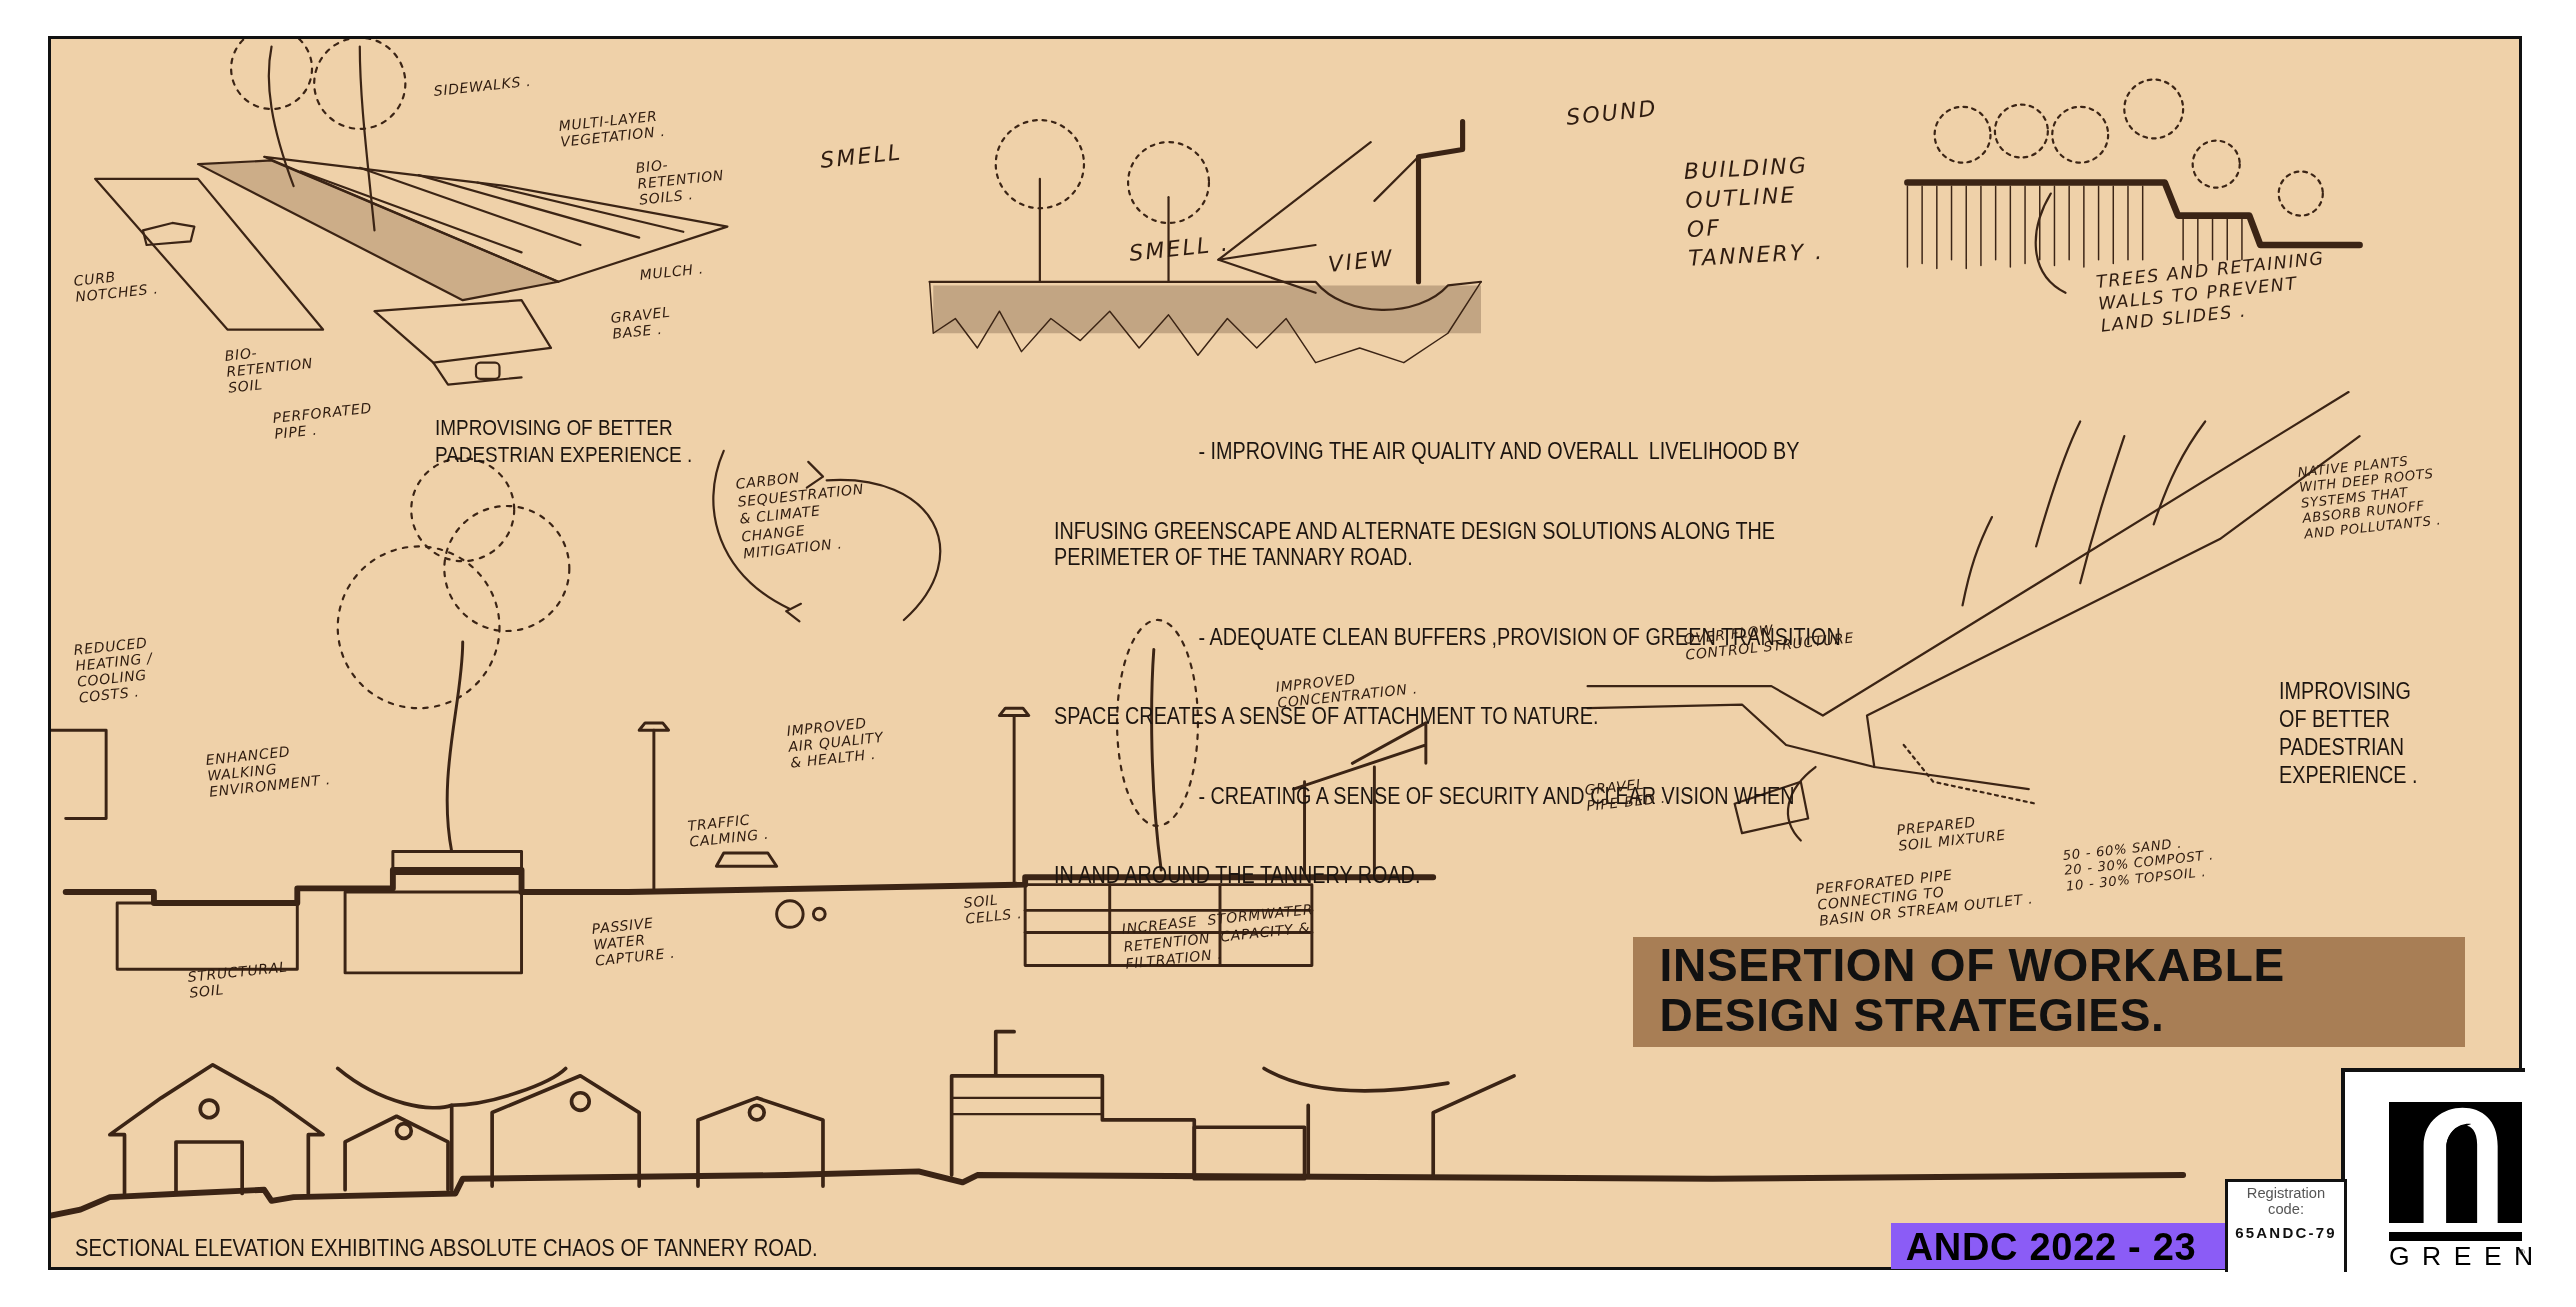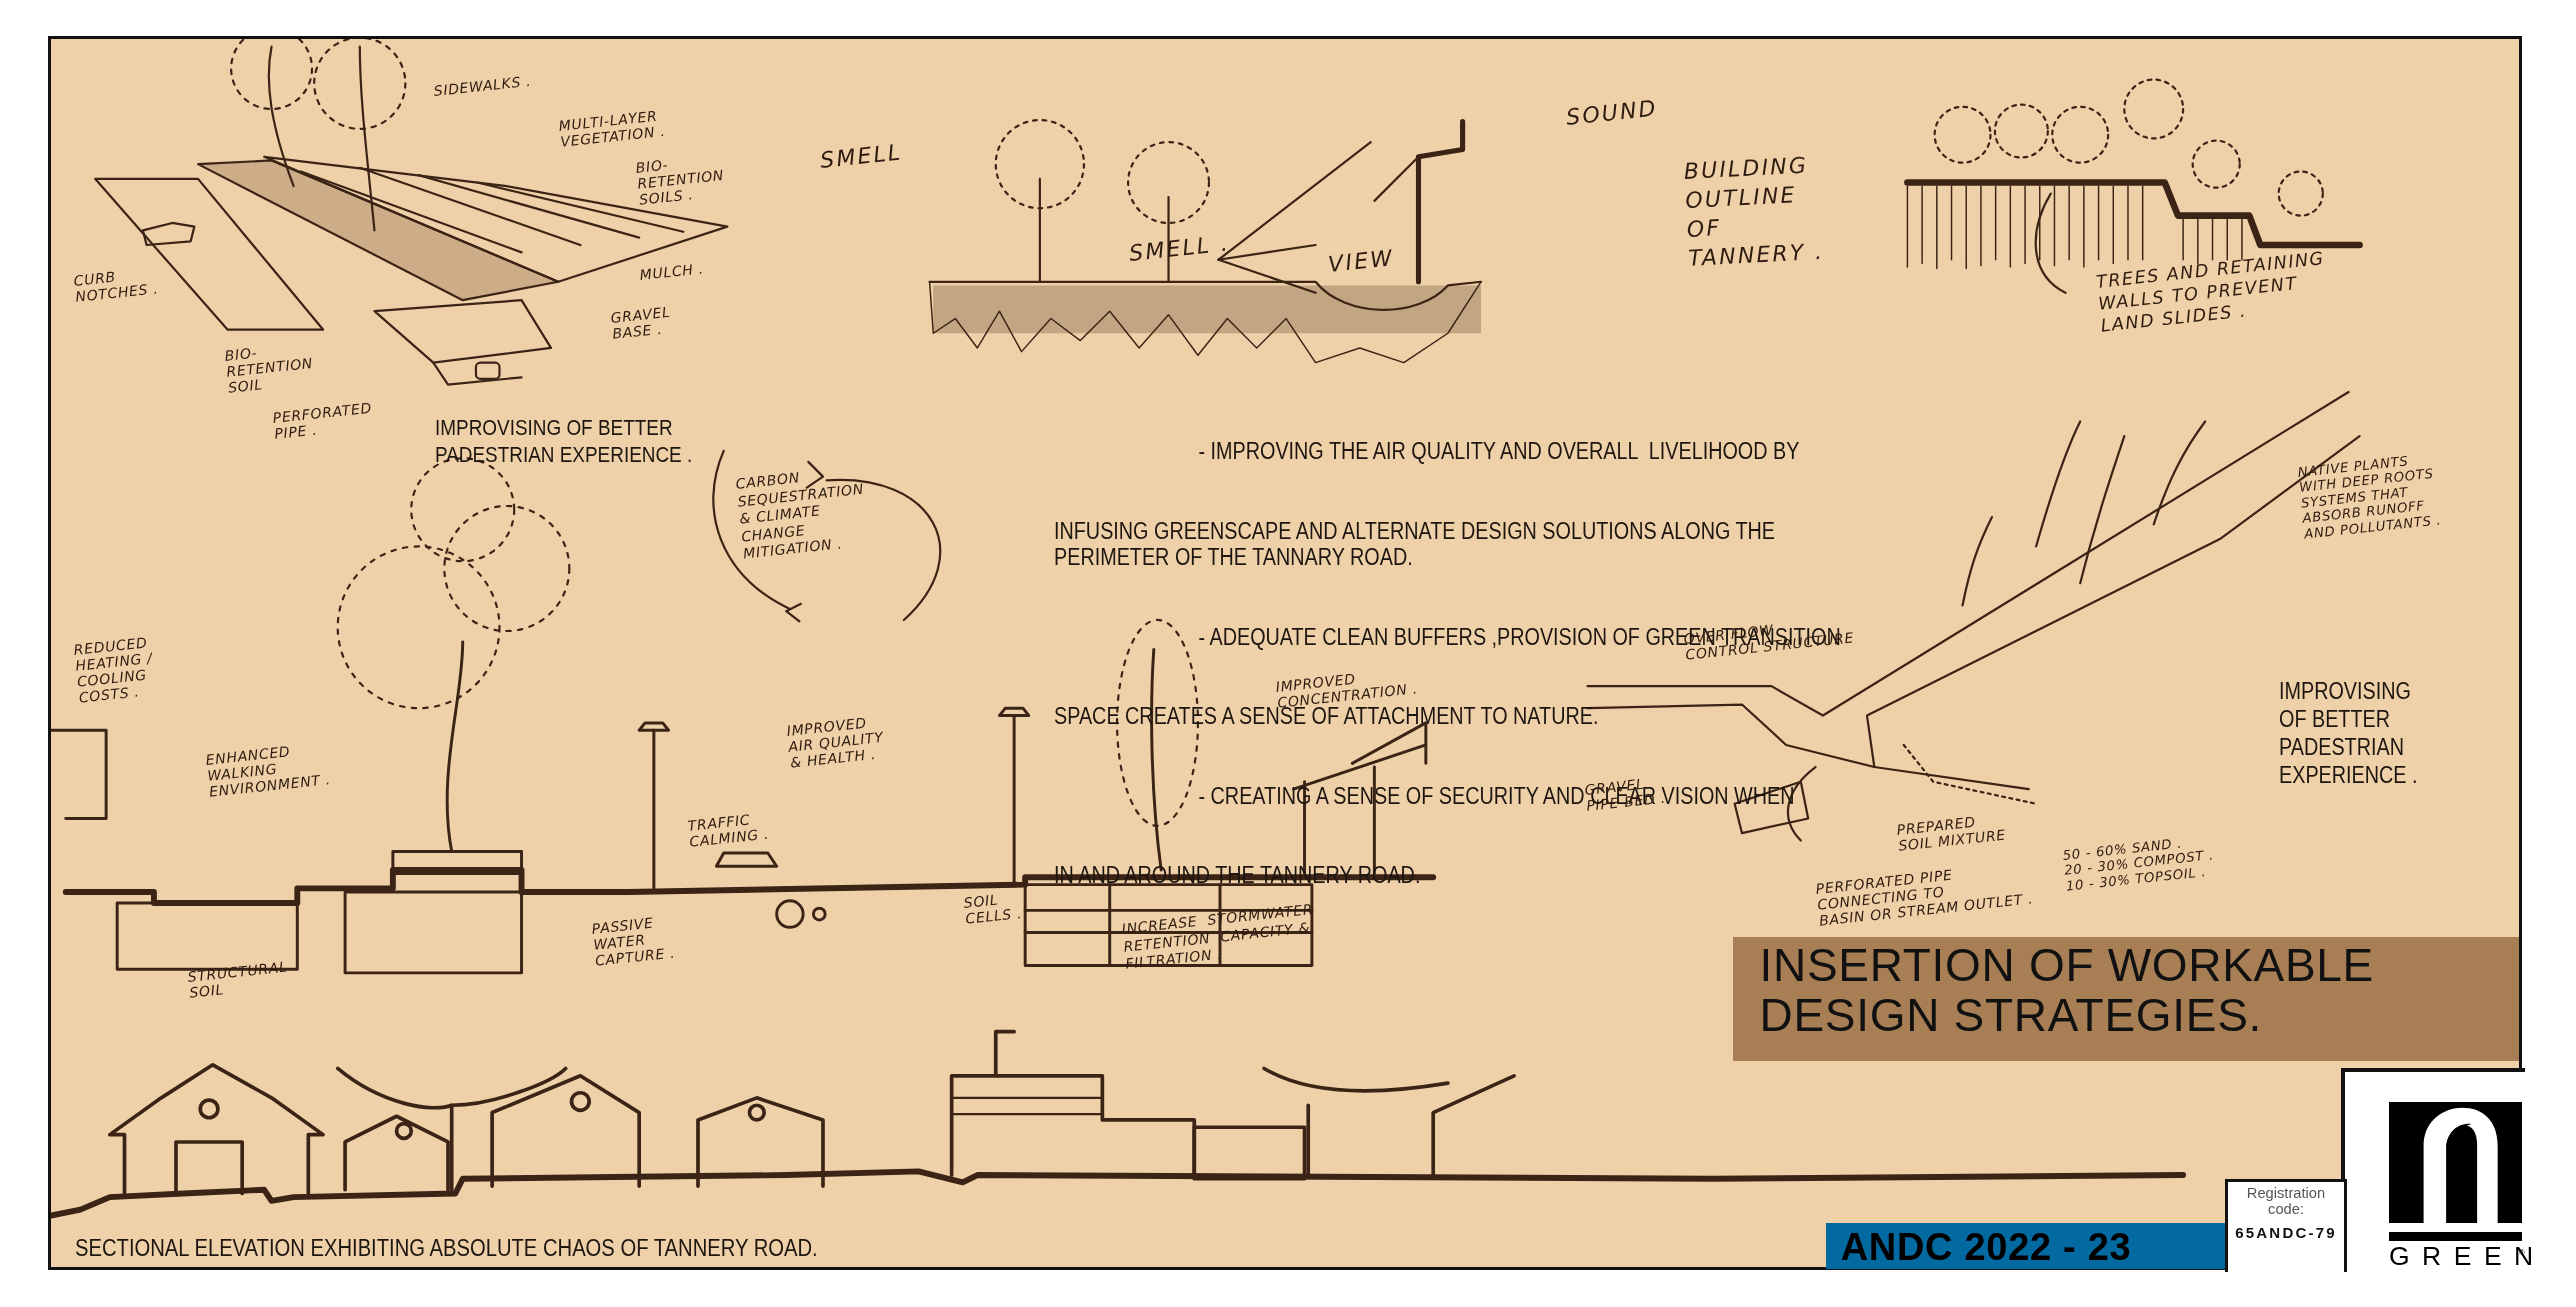--- a/index.html
+++ b/index.html
@@ -11,28 +11,28 @@
   .ink { fill:none; stroke:#3b2415; stroke-linecap:round; stroke-linejoin:round; }
   .hand { position:absolute; font-family:"DejaVu Sans", sans-serif; font-style:italic;
           color:#2f1c10; font-size:14px; line-height:16px; letter-spacing:0.7px;
           transform:rotate(-6deg); transform-origin:left top; white-space:pre; }
   .hand.big { font-size:22px; line-height:25px; letter-spacing:2.2px; }
   .hand.mid { font-size:17.6px; line-height:20px; letter-spacing:1.5px; }
   .print { position:absolute; font-family:"Liberation Sans", sans-serif; color:#1d1510;
            font-weight:400; white-space:pre; transform:scaleX(0.86); transform-origin:left top; }
   .body-text { font-size:23px; line-height:26.5px; }
   .body-text .indent { display:inline-block; width:168px; }
-  .title-box { position:absolute; left:1682px; top:898px; width:832px; height:124px;
-               background:#a87e55; }
+  .title-box { position:absolute; left:1582px; top:898px; width:832px; height:110px;
+               background:#a87e55;font-weight:bold; }
   .title-box .t { position:absolute; left:26.5px; top:2.9px; font-size:46px; line-height:50px;
                   color:#111; letter-spacing:0.7px; white-space:pre; }
   .cutout { position:absolute; left:2345px; top:1072px; width:231px; height:235px; background:#fff; }
   .cutout-border { position:absolute; left:2341px; top:1068px; width:184px; height:3.7px; background:#111; }
   .cutout-border-v { position:absolute; left:2341px; top:1068px; width:3.7px; height:204px; background:#111; }
-  .andc-box { position:absolute; left:1826px; top:1223px; width:416px; height:46px; background:#0369a1;
+  .andc-box { position:absolute; left:1891px; top:1223px; width:416px; height:46px; background:#8b5cf6;
               border-right:3.7px solid #111;text-decoration:underline; }
   .andc-box span { position:absolute; left:14.7px; top:2.9px; font-size:38px; font-weight:700; color:#000;
                    letter-spacing:0.7px; }
   .reg-box { position:absolute; left:2225px; top:1179px; width:116px; height:90px; background:#fff;
              border:3.7px solid #111; border-bottom:none; text-align:center; }
   .reg-label { display:block; margin-top:2.9px; font-size:14.7px; line-height:16px; color:#555; }
   .reg-code { display:block; margin-top:7.4px; font-size:15px; font-weight:700; letter-spacing:2.2px; color:#111; }
   .nasa { position:absolute; left:2389px; top:1102px; width:133px; }
   .nasa .sq { width:133px; height:121px; background:#000; position:relative; }
   .nasa .bar { width:133px; height:9.6px; background:#000; margin-top:8.8px; }

